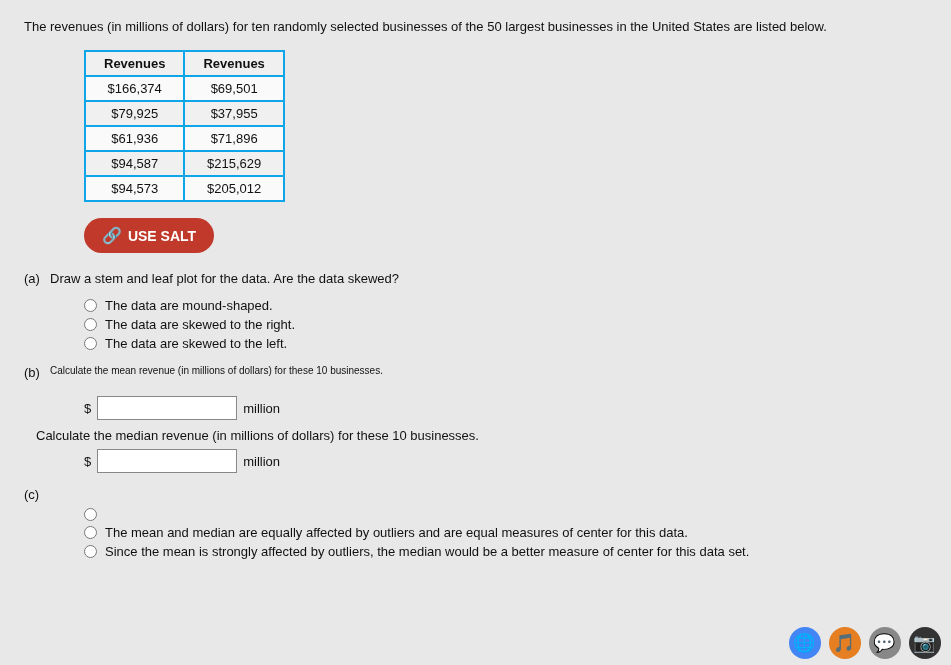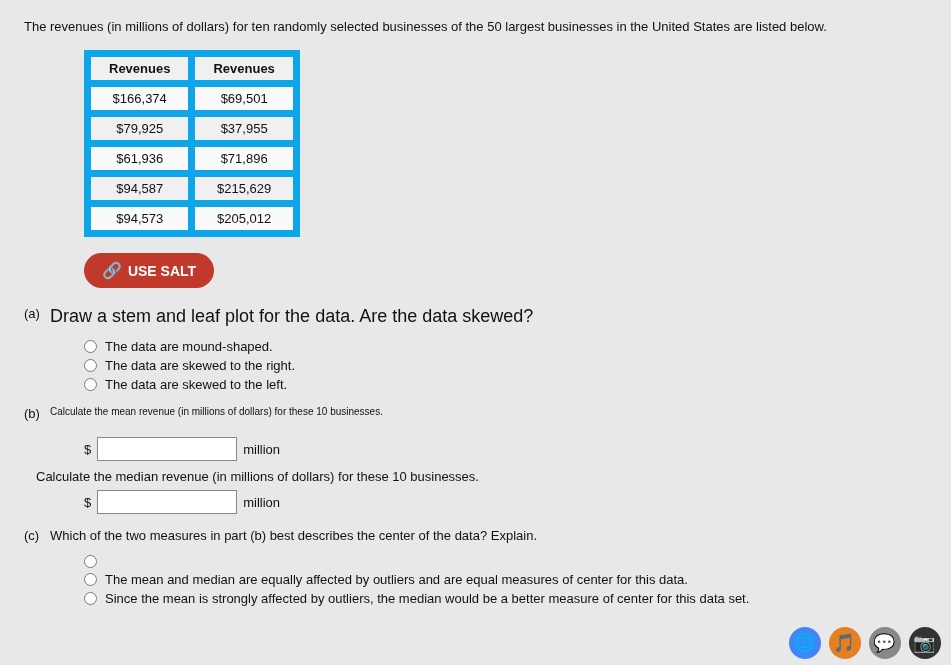--- a/index.html
+++ b/index.html
@@ -25,21 +25,21 @@
     }
     .table-wrapper {
       margin-left: 60px;
       margin-bottom: 16px;
     }
     table {
       border-collapse: collapse;
       border: 1.5px solid #888;
     }
     table th, table td {
-      border: 7px solid #0ea5e9;
+      border: 2px solid #0ea5e9;
       padding: 4px 18px;
       text-align: center;
       font-size: 13px;
       background: #f5f5f5;
     }
     table th {
       background: #f0f0f0;
       font-weight: bold;
     }
     table tr:nth-child(odd) td {
@@ -64,21 +64,21 @@
       margin-bottom: 18px;
     }
     .use-salt-btn .salt-icon {
       font-size: 16px;
     }
     .section {
       margin-bottom: 14px;
       margin-left: 0;
     }
     .section-label {
-      font-size: 18px;
+      font-size: 13px;
       font-weight: normal;
       margin-bottom: 6px;
     }
     .radio-group {
       margin-left: 60px;
     }
     .radio-option {
       display: flex;
       align-items: center;
       gap: 8px;
@@ -244,21 +244,20 @@
       <span class="dollar-sign">$</span>
       <input type="text" value="" style="">
       <span>million</span>
     </div>
   </div>
 
   
   <div class="section part-c">
     <div class="section-header">
       <span class="part-letter">(c)</span>
-      <span class="part-c-label">Which of the two measures in part (b) best describes the center of the data? Explain.</span>
     </div>
     <div class="radio-group-c" id="part-c-options">
     <div class="radio-option">
           <input type="radio" name="part-c" style="">
         </div>
         <div class="radio-option">
           <input type="radio" name="part-c" style="">
           <span>The mean and median are equally affected by outliers and are equal measures of center for this data.</span>
         </div>
         <div class="radio-option">

